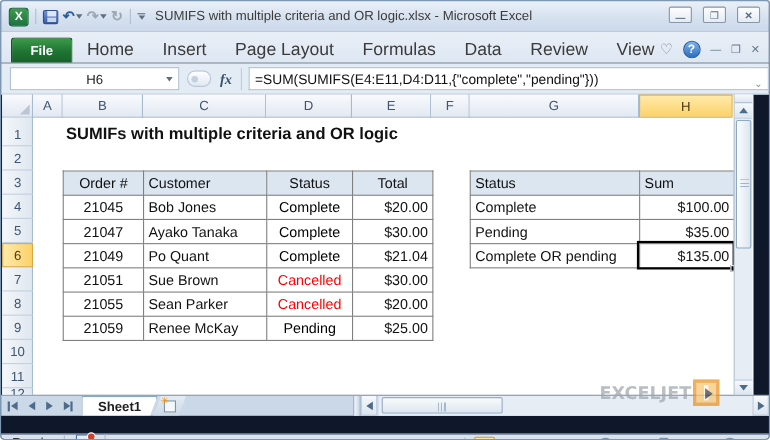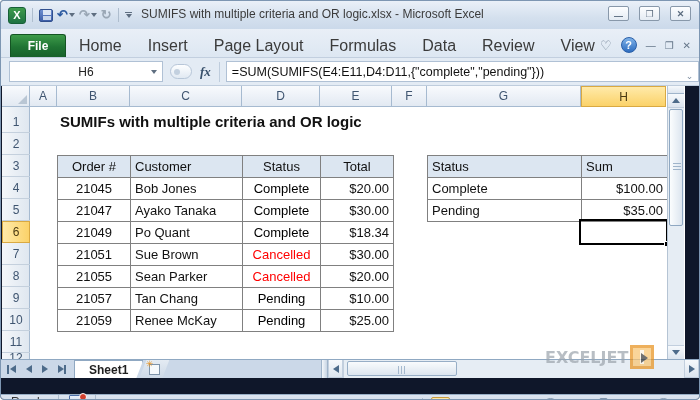--- a/index.html
+++ b/index.html
@@ -337,39 +337,33 @@
       <tr>
         <td class="ctr">21047</td>
         <td class="lft">Ayako Tanaka</td>
         <td class="ctr" style="color: rgb(0, 0, 0);">Complete</td>
         <td class="rgt">$30.00</td>
       </tr>
       <tr>
         <td class="ctr">21049</td>
         <td class="lft">Po Quant</td>
         <td class="ctr" style="color: rgb(0, 0, 0);">Complete</td>
-        <td class="rgt">$18.34</td>
+        <td class="rgt">$21.04</td>
       </tr>
       <tr>
         <td class="ctr">21051</td>
         <td class="lft">Sue Brown</td>
         <td class="ctr" style="color: rgb(255, 0, 0);">Cancelled</td>
         <td class="rgt">$30.00</td>
       </tr>
       <tr>
         <td class="ctr">21055</td>
         <td class="lft">Sean Parker</td>
         <td class="ctr" style="color: rgb(255, 0, 0);">Cancelled</td>
         <td class="rgt">$20.00</td>
-      </tr>
-      <tr>
-        <td class="ctr">21057</td>
-        <td class="lft">Tan Chang</td>
-        <td class="ctr" style="color: rgb(0, 0, 0);">Pending</td>
-        <td class="rgt">$10.00</td>
       </tr>
       <tr>
         <td class="ctr">21059</td>
         <td class="lft">Renee McKay</td>
         <td class="ctr" style="color: rgb(0, 0, 0);">Pending</td>
         <td class="rgt">$25.00</td>
       </tr>
     </tbody>
       </table>
 
@@ -383,20 +377,24 @@
         <td class="lft">Status</td>
         <td class="lft">Sum</td>
       </tr>
       <tr>
         <td class="lft">Complete</td>
         <td class="rgt">$100.00</td>
       </tr>
       <tr>
         <td class="lft">Pending</td>
         <td class="rgt">$35.00</td>
+      </tr>
+      <tr>
+        <td class="lft">Complete OR pending</td>
+        <td class="rgt">$135.00</td>
       </tr>
     </tbody>
       </table>
 
     <div class="sel-box">
       <div class="handle"></div>
     </div>
 
     <div class="vscroll">
       <div class="vs-split"></div>

